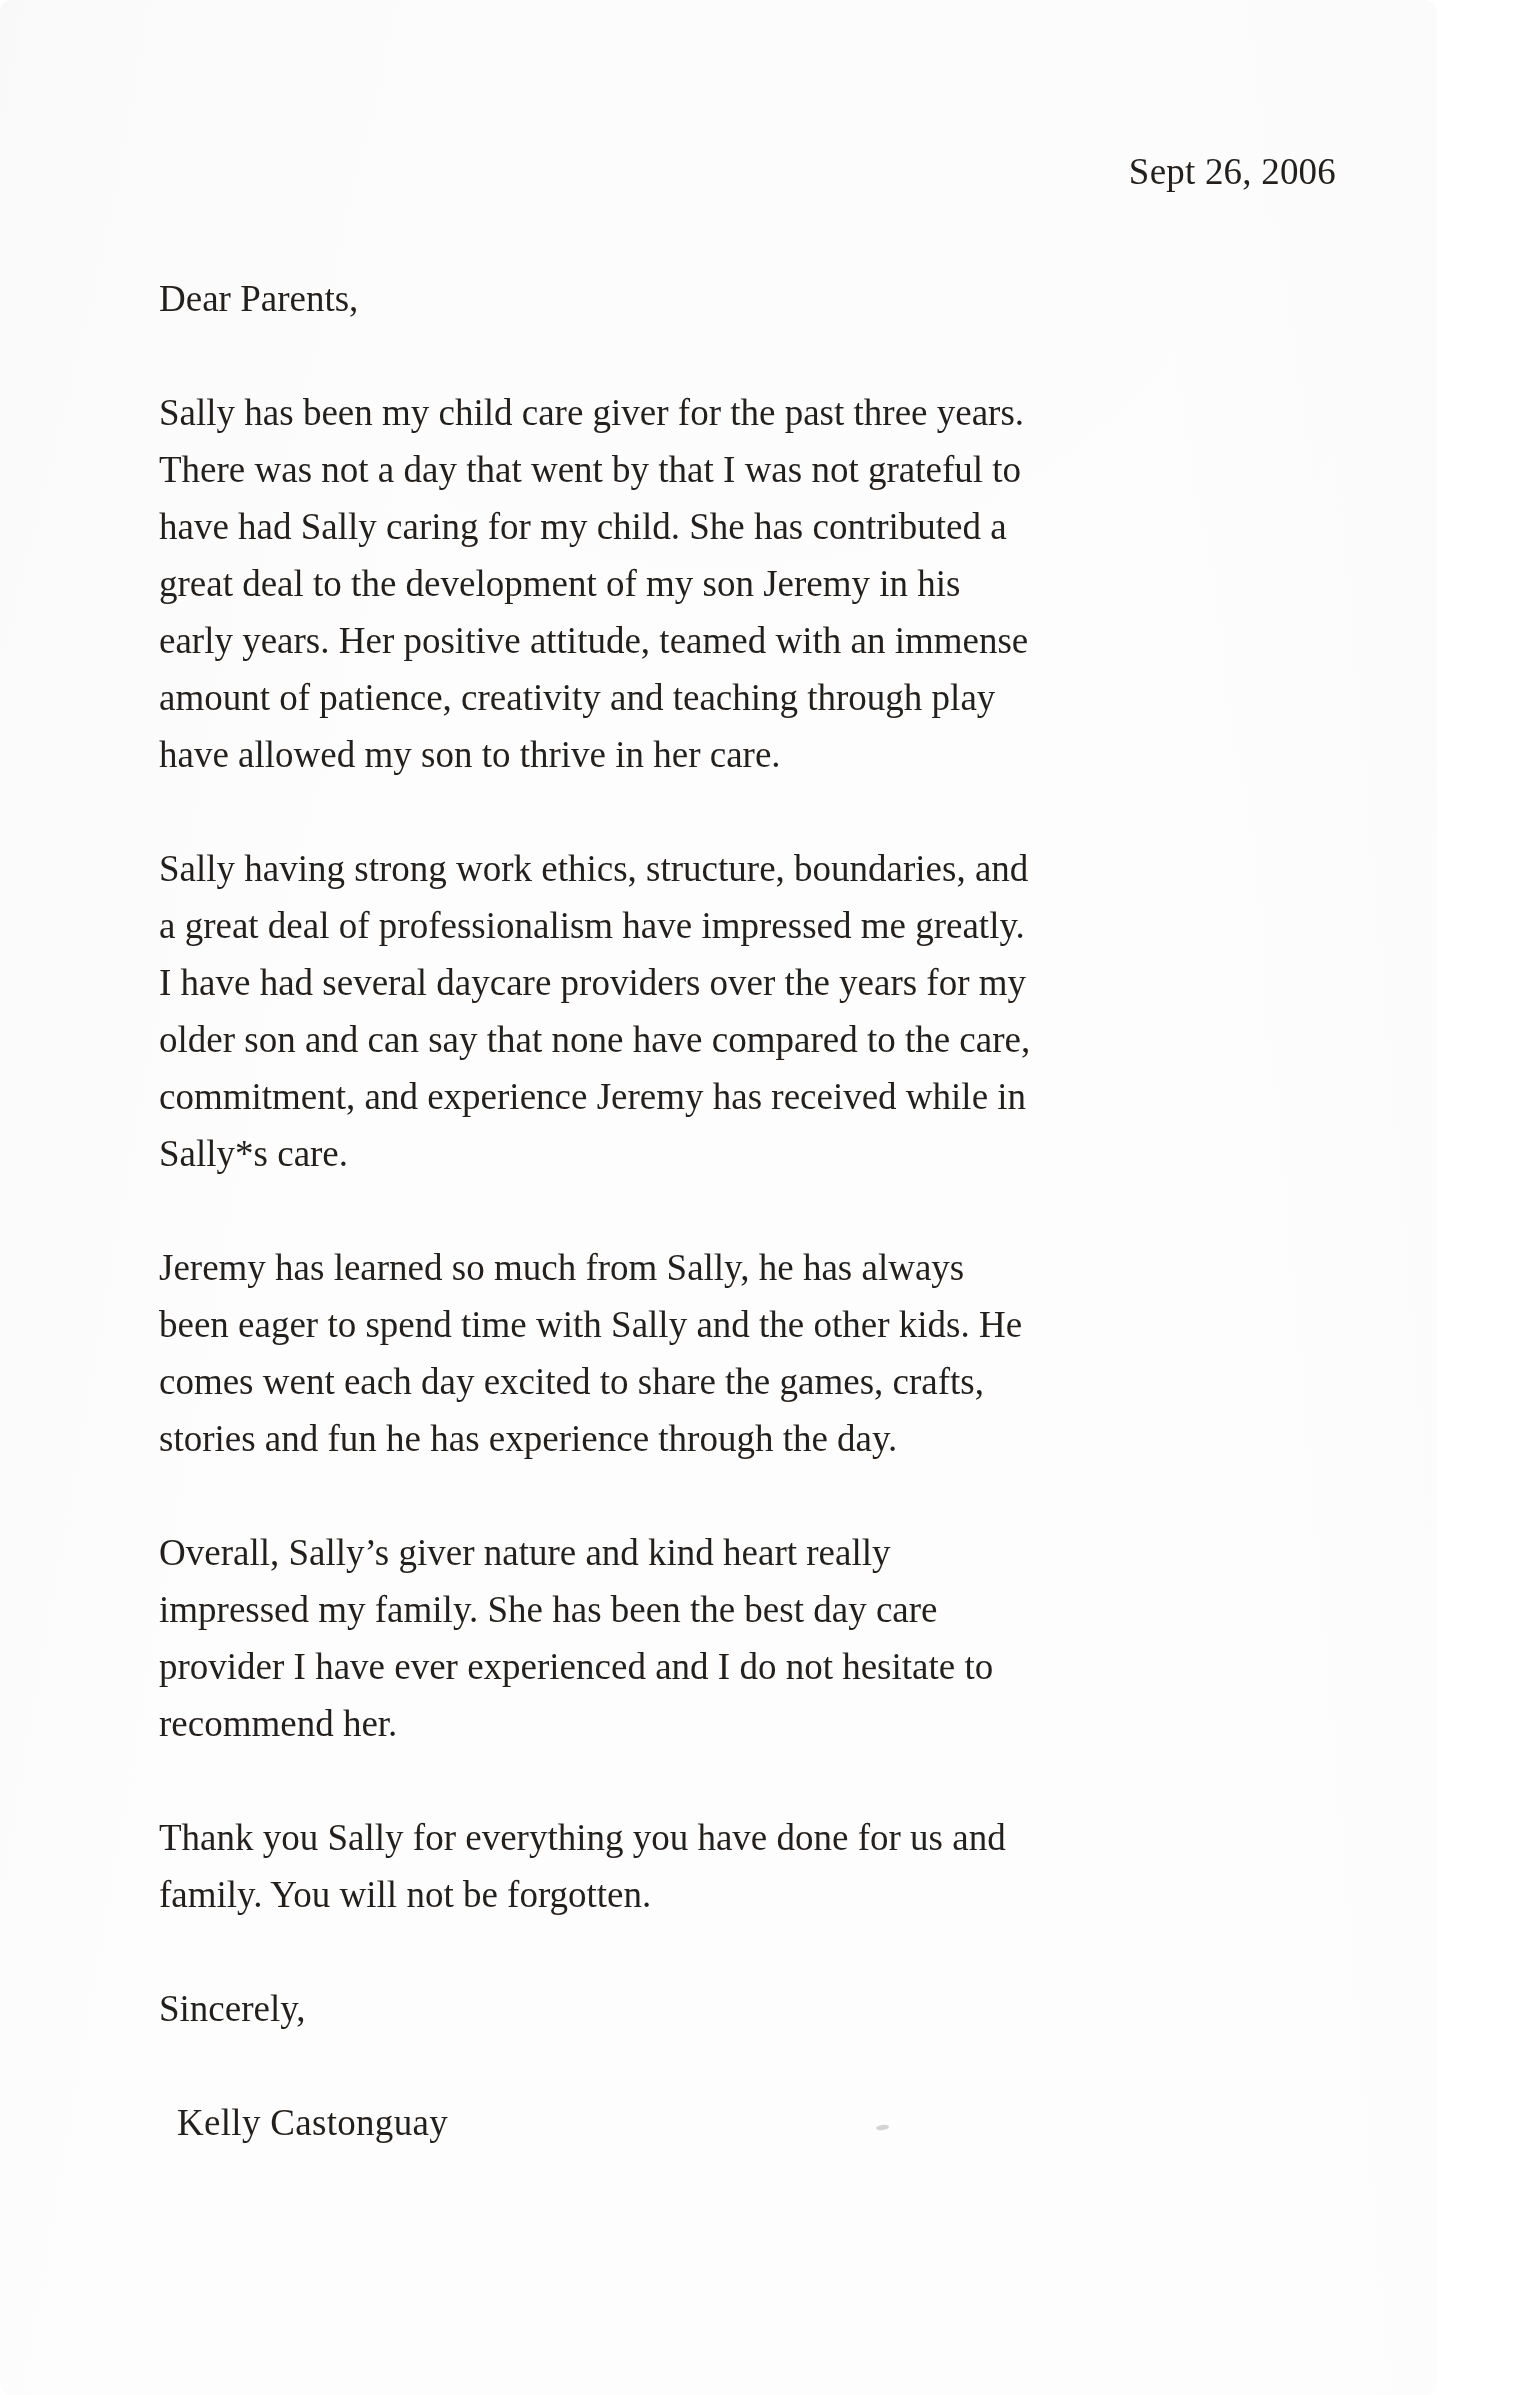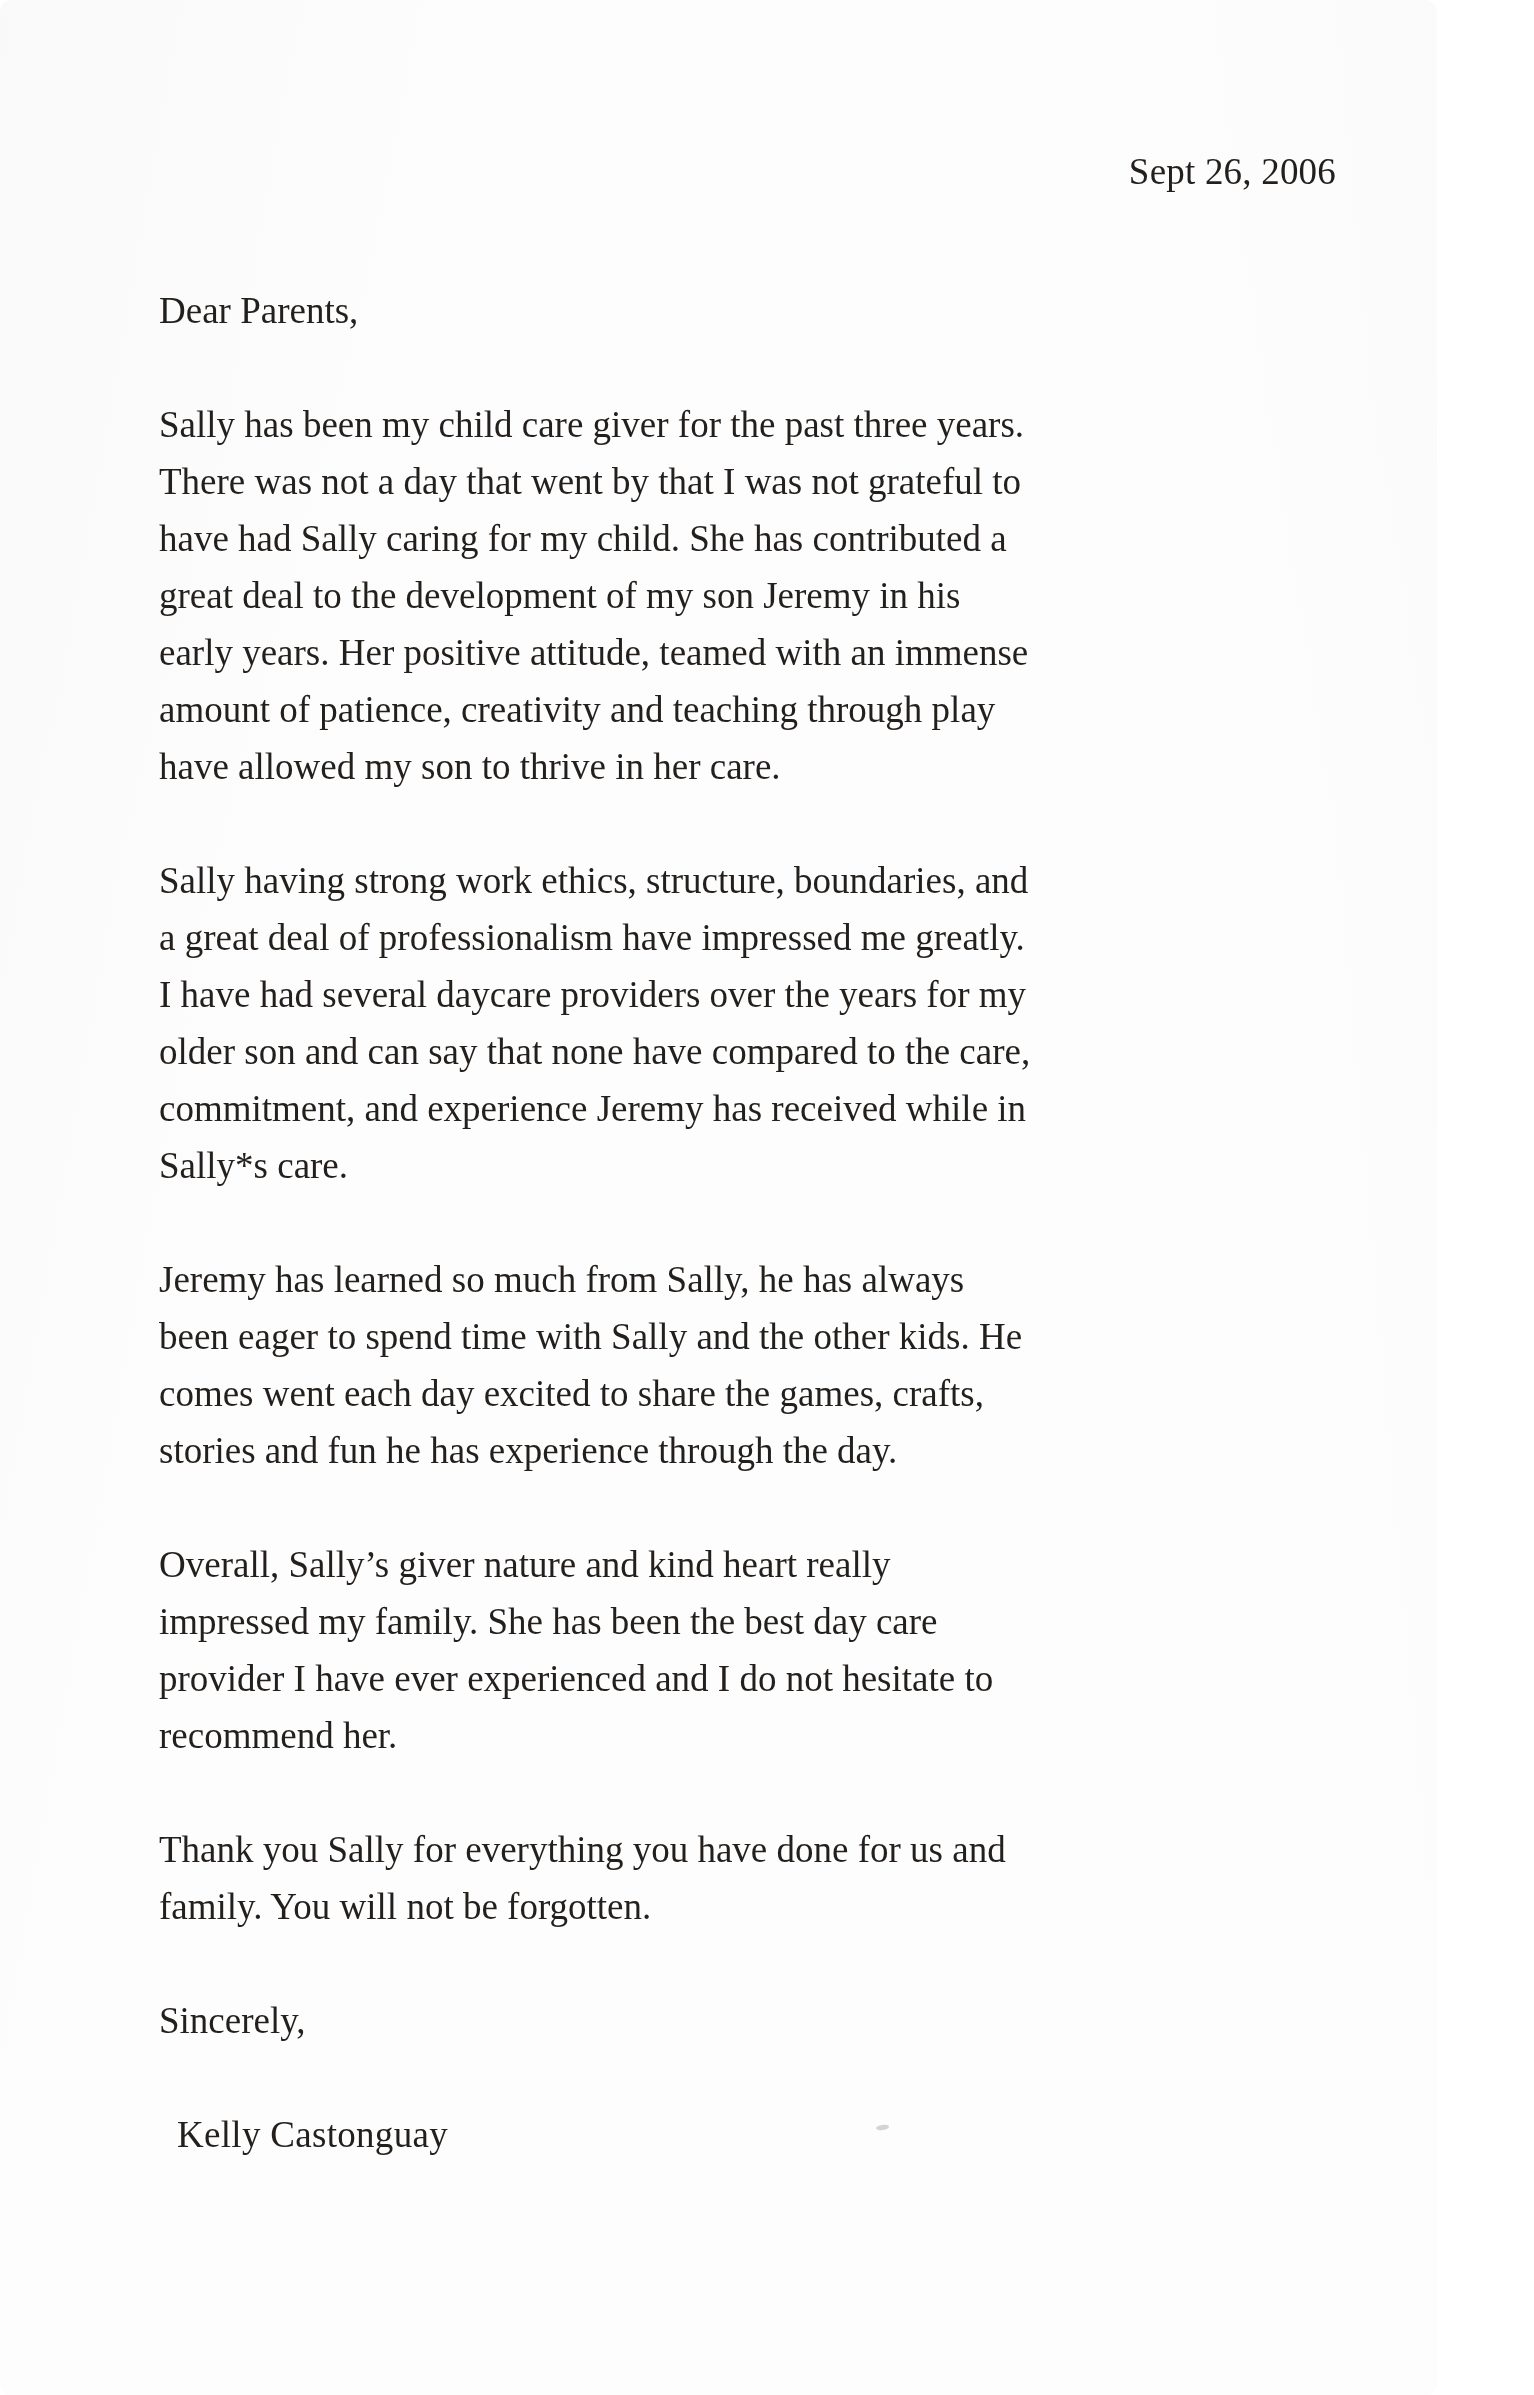--- a/index.html
+++ b/index.html
@@ -42,21 +42,21 @@
   .body-block {
     position: absolute;
     left: 159px;
     top: 270px;
     width: 1282px;
   }
 
   .salutation {
     font-size: 37px;
     line-height: 57px;
-    margin: 12px 0 57px 0;
+    margin: 0 0 57px 0;
     white-space: nowrap;
   }
 
   .para {
     font-size: 37px;
     line-height: 57px;
     margin: 0 0 57px 0;
   }
   .para .ln { display: block; white-space: nowrap; }
 

